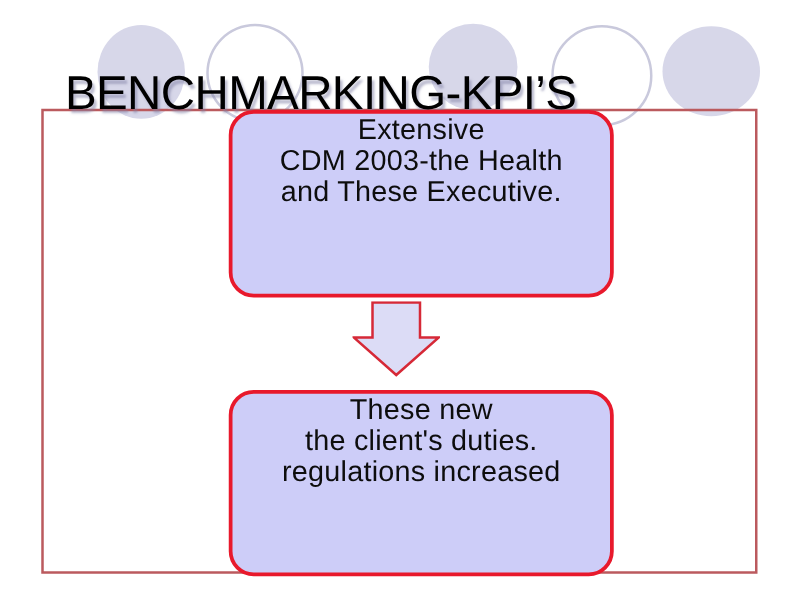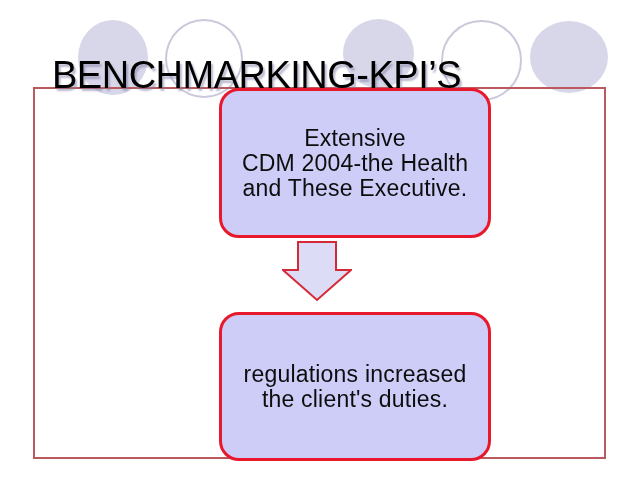--- a/index.html
+++ b/index.html
@@ -41,30 +41,28 @@
     width: 573px;
     height: 372px;
     border: 2px solid #bb5a5e;
     box-sizing: border-box;
     background: transparent;
   }
 
   .flow-box {
     position: absolute;
     left: 183px;
-    width: 272px;
+    width: 308px;
     background: #cdcdf8;
     border: 3px solid #e8192c;
     border-radius: 20px;
     box-sizing: border-box;
     display: flex;
-    align-items: center;
     justify-content: center;
     text-align: center;
-    margin-left: 36px;
   }
   .box1 { top: 88px;  height: 150px; }
   .box2 { top: 312px; height: 149px; }
   .box-text {
     font-size: 23px;
     line-height: 25px;
     color: #0d0d0d;
     letter-spacing: 0.2px;
   }
   .box-text div { white-space: nowrap; }
@@ -94,29 +92,30 @@
   <div class="circle outlined c4"></div>
   <div class="circle filled c5"></div>
 
   <div class="frame"></div>
 
   <h1 class="title">BENCHMARKING-KPI’S</h1>
 
   <div class="flow-box box1">
     <div class="box-text">
       <div>Extensive</div>
-      <div>CDM 2004-the Health</div>
+      <div>CDM 2003-the Health</div>
       <div>and These Executive.</div>
     </div>
   </div>
 
   <svg class="arrow" viewBox="0 0 70 61" aria-hidden="true">
     <polygon points="16,1 54,1 54,29 69,29 35,59 1,29 16,29"></polygon>
   </svg>
 
   <div class="flow-box box2">
     <div class="box-text">
+      <div>These new</div>
+      <div>the client's duties.</div>
       <div>regulations increased</div>
-      <div>the client's duties.</div>
     </div>
   </div>
 
 </div>
 
 </body></html>

